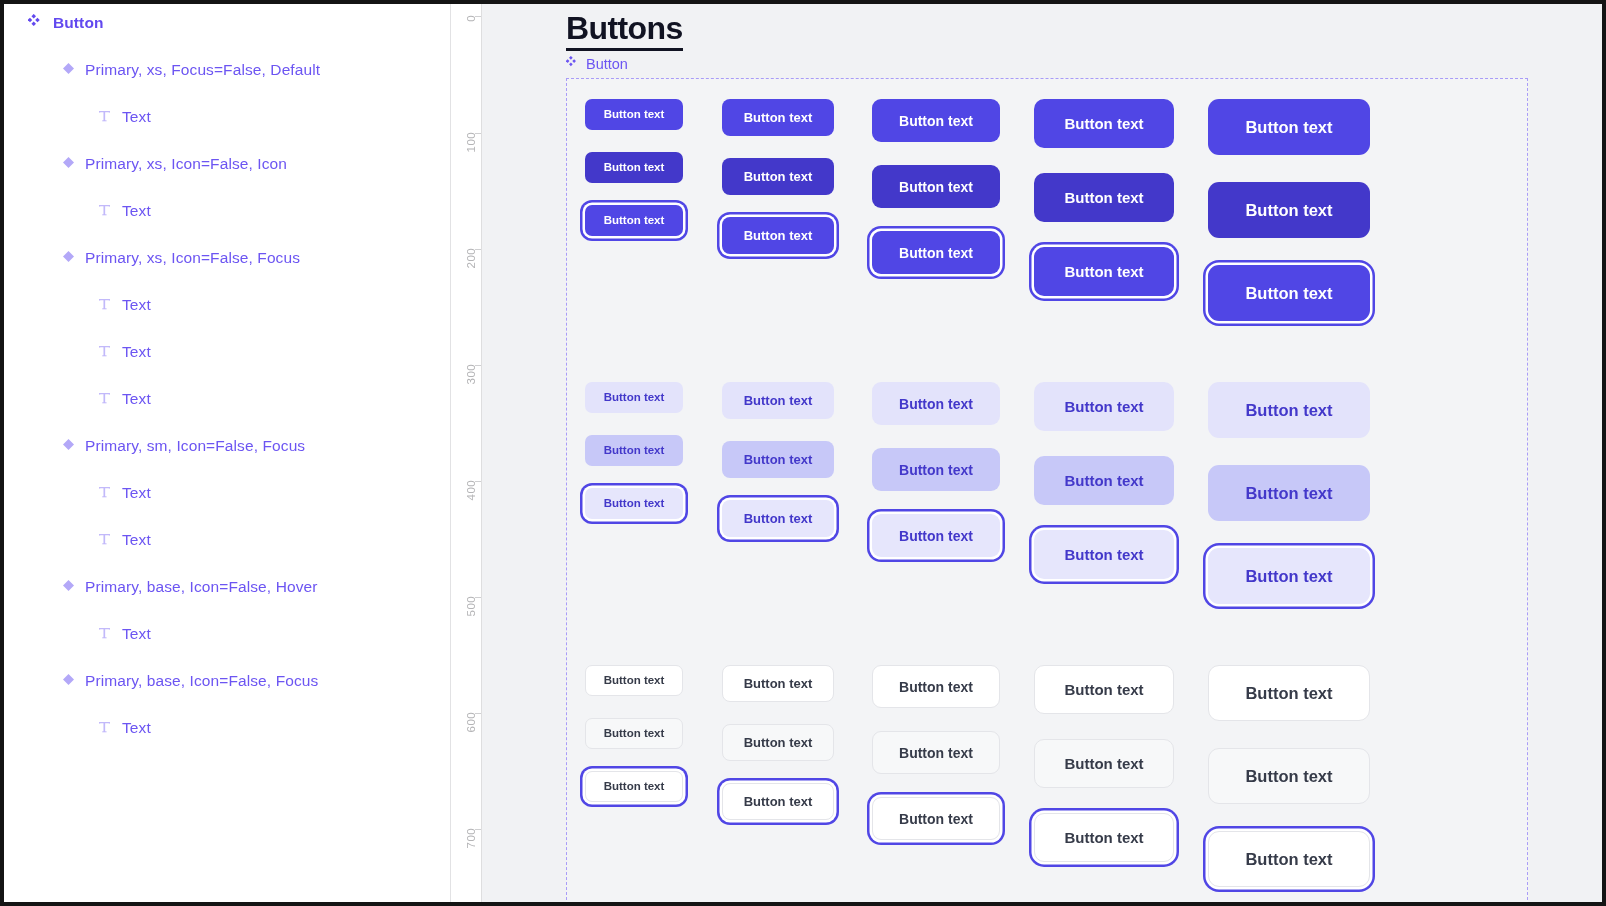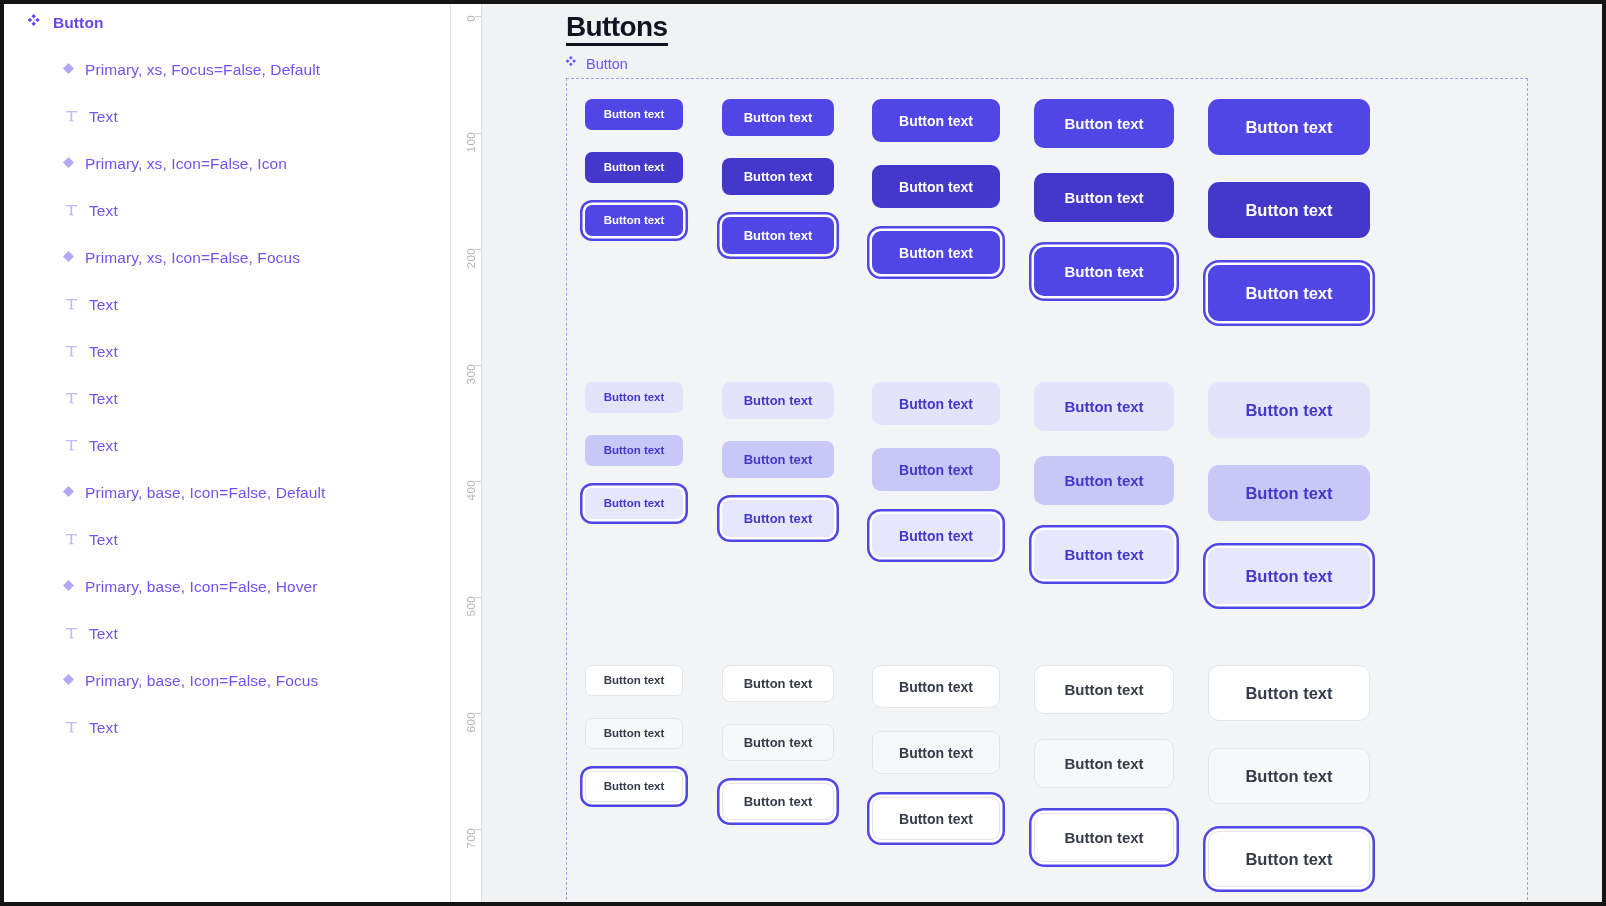--- a/index.html
+++ b/index.html
@@ -28,21 +28,21 @@
     flex: 0 0 447px;
   }
   .layer-row {
     display: flex; align-items: center;
     height: 28px;
     gap: 10px;
     white-space: nowrap;
   }
   .layer-row.root      { padding-left: 24px; margin-top: 5px; }
   .layer-row.component { padding-left: 58px; }
-  .layer-row.text      { padding-left: 48px; margin-left: 12px; }
+  .layer-row.text      { padding-left: 93px; }
 
   .layer-label {
     font-size: 15.5px;
     color: #6c55f2;
     letter-spacing: .1px;
   }
   .layer-row.root .layer-label { font-weight: 700; color: #6249ef; }
   .layer-row.text .layer-label { color: #6c55f2; }
 
   .ic { flex: 0 0 auto; display: block; }
@@ -80,21 +80,21 @@
   #canvas {
     flex: 1 1 auto;
     position: relative;
     background: #f1f2f4;
     overflow: hidden;
   }
 
   #page-title {
     position: absolute;
     left: 84px; top: 8px;
-    font-size: 28px;
+    font-size: 32px;
     font-weight: 700;
     color: #111322;
     letter-spacing: -.6px;
     border-bottom: 3px solid #111322;
     padding-bottom: 2px;
     line-height: 1.05;
   }
 
   #frame-label {
     position: absolute;
@@ -229,33 +229,33 @@
         <span class="layer-label">Text</span>
       </div>
         <div class="layer-row text">
         <span class="ic"><svg width="15" height="15" viewBox="0 0 16 16">
     <path d="M2.2 3.2h11.6v1.25h-5.1v9.3H6.9v-9.3h-4.7z" fill="#c2b9fa"></path>
     <path d="M2.2 3.2h1.2v1.6h-1.2zM12.6 3.2h1.2v1.6h-1.2z" fill="#c2b9fa"></path>
     <path d="M5.6 13.1h4.6v1.1H5.6z" fill="#c2b9fa"></path>
   </svg></span>
         <span class="layer-label">Text</span>
       </div>
-        <div class="layer-row text">
-        <span class="ic"><svg width="15" height="15" viewBox="0 0 16 16">
-    <path d="M2.2 3.2h11.6v1.25h-5.1v9.3H6.9v-9.3h-4.7z" fill="#c2b9fa"></path>
-    <path d="M2.2 3.2h1.2v1.6h-1.2zM12.6 3.2h1.2v1.6h-1.2z" fill="#c2b9fa"></path>
-    <path d="M5.6 13.1h4.6v1.1H5.6z" fill="#c2b9fa"></path>
-  </svg></span>
-        <span class="layer-label">Text</span>
-      </div>
-        <div class="layer-row component">
-        <span class="ic"><svg width="13" height="13" viewBox="0 0 16 16">
-    <rect x="3.2" y="3.2" width="9.6" height="9.6" transform="rotate(45 8 8)" fill="#b3a8f8"></rect>
-  </svg></span>
-        <span class="layer-label">Primary, base, Icon=False, Default</span>
+        <div class="layer-row component">
+        <span class="ic"><svg width="13" height="13" viewBox="0 0 16 16">
+    <rect x="3.2" y="3.2" width="9.6" height="9.6" transform="rotate(45 8 8)" fill="#b3a8f8"></rect>
+  </svg></span>
+        <span class="layer-label">Primary, sm, Icon=False, Focus</span>
+      </div>
+        <div class="layer-row text">
+        <span class="ic"><svg width="15" height="15" viewBox="0 0 16 16">
+    <path d="M2.2 3.2h11.6v1.25h-5.1v9.3H6.9v-9.3h-4.7z" fill="#c2b9fa"></path>
+    <path d="M2.2 3.2h1.2v1.6h-1.2zM12.6 3.2h1.2v1.6h-1.2z" fill="#c2b9fa"></path>
+    <path d="M5.6 13.1h4.6v1.1H5.6z" fill="#c2b9fa"></path>
+  </svg></span>
+        <span class="layer-label">Text</span>
       </div>
         <div class="layer-row text">
         <span class="ic"><svg width="15" height="15" viewBox="0 0 16 16">
     <path d="M2.2 3.2h11.6v1.25h-5.1v9.3H6.9v-9.3h-4.7z" fill="#c2b9fa"></path>
     <path d="M2.2 3.2h1.2v1.6h-1.2zM12.6 3.2h1.2v1.6h-1.2z" fill="#c2b9fa"></path>
     <path d="M5.6 13.1h4.6v1.1H5.6z" fill="#c2b9fa"></path>
   </svg></span>
         <span class="layer-label">Text</span>
       </div>
         <div class="layer-row component">

